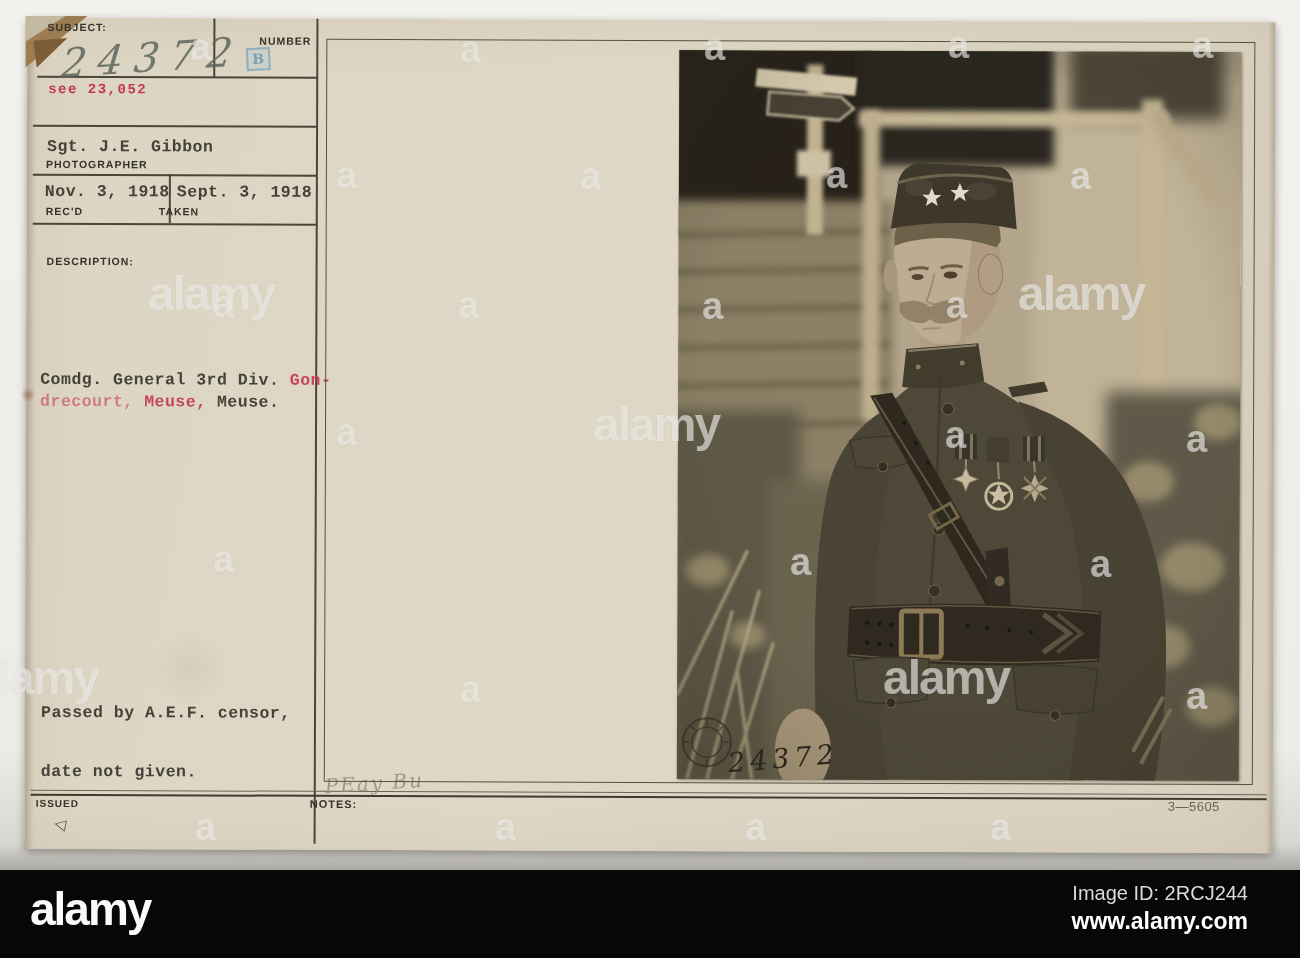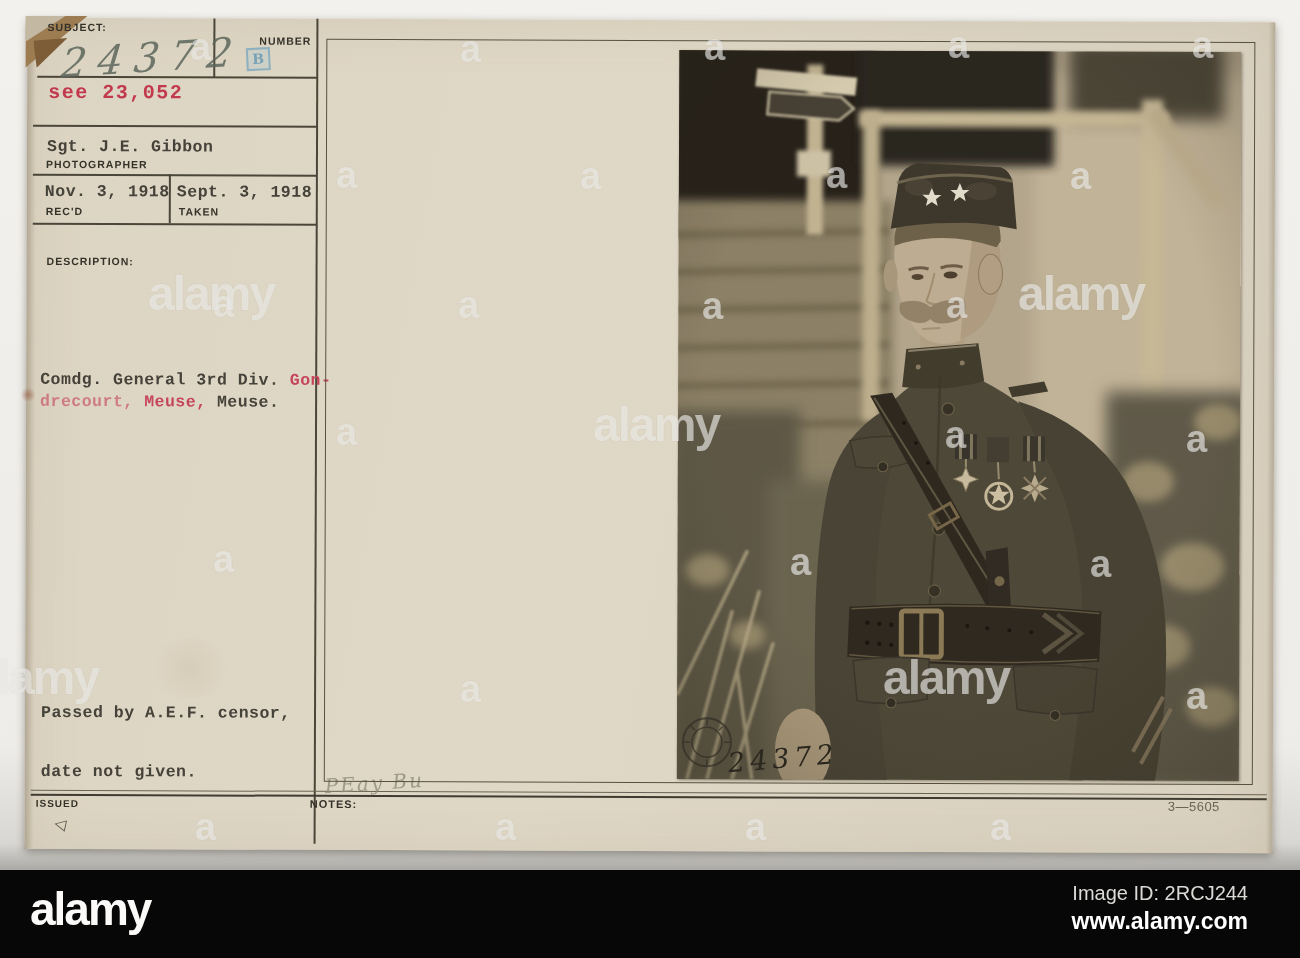--- a/index.html
+++ b/index.html
@@ -31,21 +31,21 @@
   
   .lbl{position:absolute;font-size:10.5px;font-weight:700;letter-spacing:1px;color:#35322a;}
   .typed{position:absolute;font-family:"Liberation Mono",monospace;font-weight:700;
     font-size:16.5px;color:#45423a;letter-spacing:.5px;white-space:pre;}
   .red{color:#c5455a;}
   .red-faded{color:#c5455a;opacity:.62;}
   .script{position:absolute;font-family:"DejaVu Serif",serif;font-style:italic;
     color:#5c665c;}
   #subject-value{left:34px;top:16px;font-size:40px;letter-spacing:11px;
     transform:rotate(-4deg) skewX(-10deg);opacity:.85;}
-  #see-ref{left:21px;top:63px;font-size:20px;color:#c2394d;letter-spacing:1.5px;}
+  #see-ref{left:21px;top:63px;font-size:14px;color:#c2394d;letter-spacing:1.5px;}
   #pencil-note{left:300px;top:752px;font-size:20px;color:#8f8a7d;opacity:.8;
     transform:rotate(-4deg);letter-spacing:2px;}
   #plate-number{position:absolute;left:1143px;top:777px;font-size:13px;color:#6b6557;
     letter-spacing:.5px;}
   #blue-stamp{position:absolute;left:219px;top:29px;width:20px;height:19px;
     border:2px solid rgba(127,168,188,.8);color:rgba(110,155,178,.9);
     font-family:"DejaVu Serif",serif;font-weight:700;font-size:14px;line-height:18px;
     text-align:center;transform:rotate(-3deg);background:rgba(160,195,210,.25);}
   #issued-mark{position:absolute;left:30px;top:797px;font-size:15px;color:#3a362c;
     transform:rotate(12deg);opacity:.8;}
@@ -96,21 +96,21 @@
     <div class="typed" id="see-ref">see 23,052</div>
     <div class="lbl" style="left:216px;top:16px;margin-left:16px;">NUMBER</div>
     <div id="blue-stamp">B</div>
 
     <div class="typed" style="left:20px;top:119px;">Sgt. J.E. Gibbon</div>
     <div class="lbl" style="left:19px;top:140px;">PHOTOGRAPHER</div>
 
     <div class="typed" style="left:18px;top:164px;">Nov. 3, 1918</div>
     <div class="lbl" style="left:19px;top:187px;">REC'D</div>
     <div class="typed" style="left:150px;top:164px;">Sept. 3, 1918</div>
-    <div class="lbl" style="left:152px;top:187px;text-align:center;">TAKEN</div>
+    <div class="lbl" style="left:132px;top:187px;text-align:center;">TAKEN</div>
 
     <div class="lbl" style="left:20px;top:237px;text-align:right;">DESCRIPTION:</div>
     <div class="typed" style="left:14px;top:352px;"><span>Comdg. General 3rd Div. </span><span class="red">Gon-</span></div>
     <div class="typed" style="left:14px;top:374px;"><span class="red-faded">drecourt,</span><span class="red"> Meuse,</span><span> Meuse.</span></div>
 
     <div class="typed" style="left:16px;top:685px;">Passed by A.E.F. censor,</div>
     <div class="typed" style="left:16px;top:744px;">date not given.</div>
 
     <div class="lbl" style="left:11px;top:780px;font-size:10px;">ISSUED</div>
     <div id="issued-mark">◁</div>

